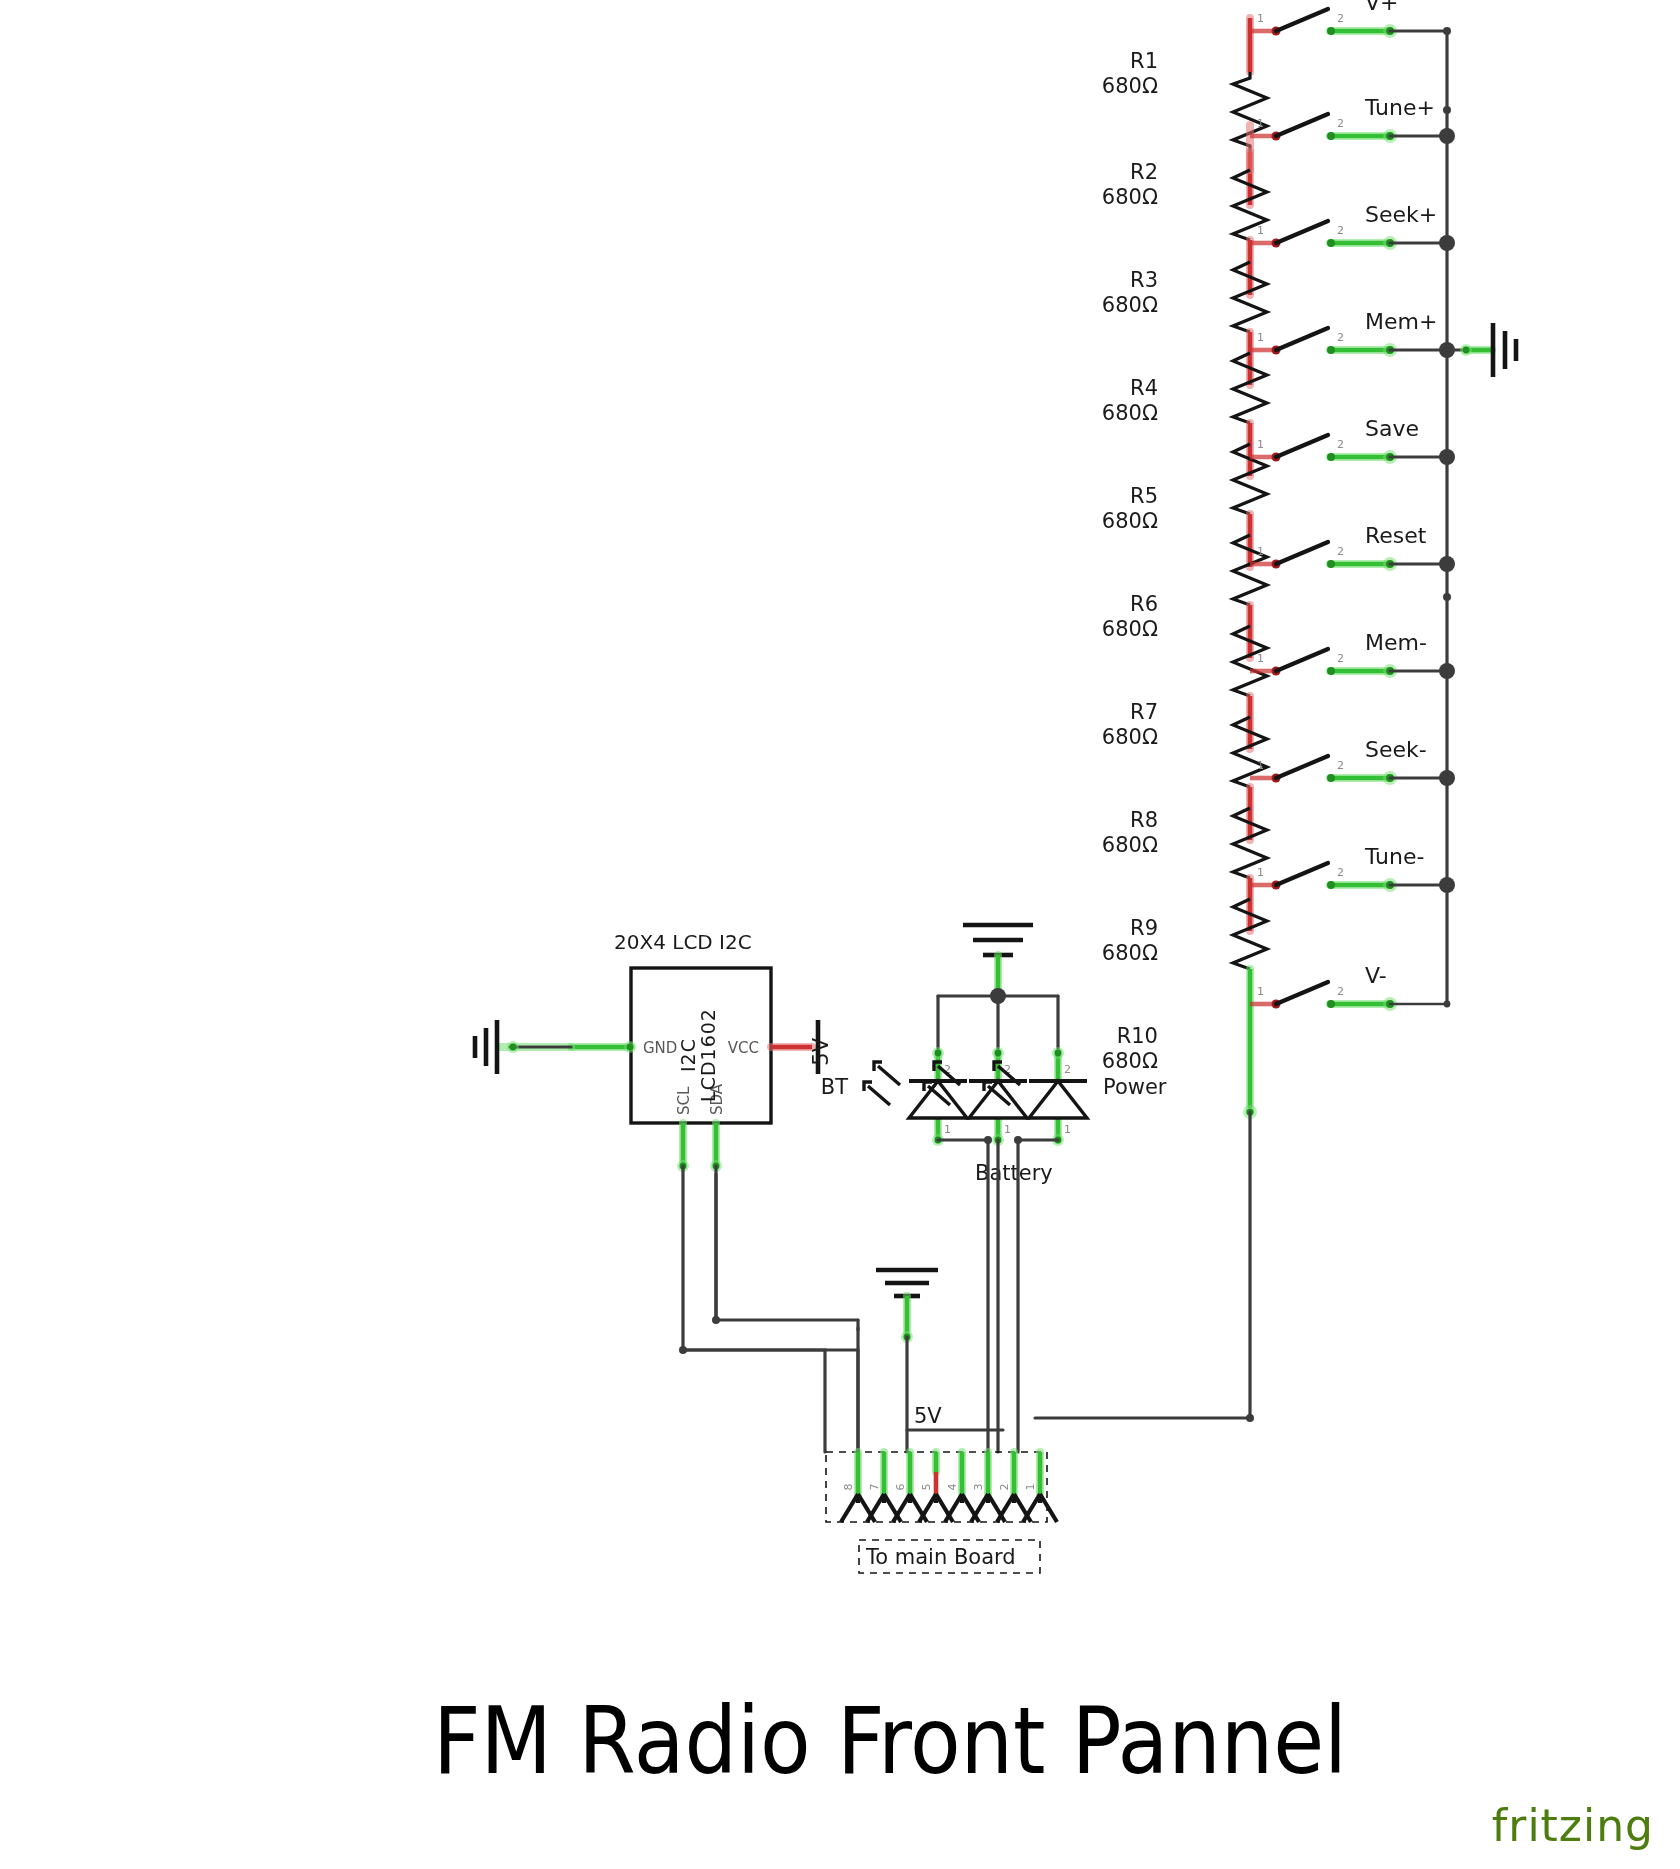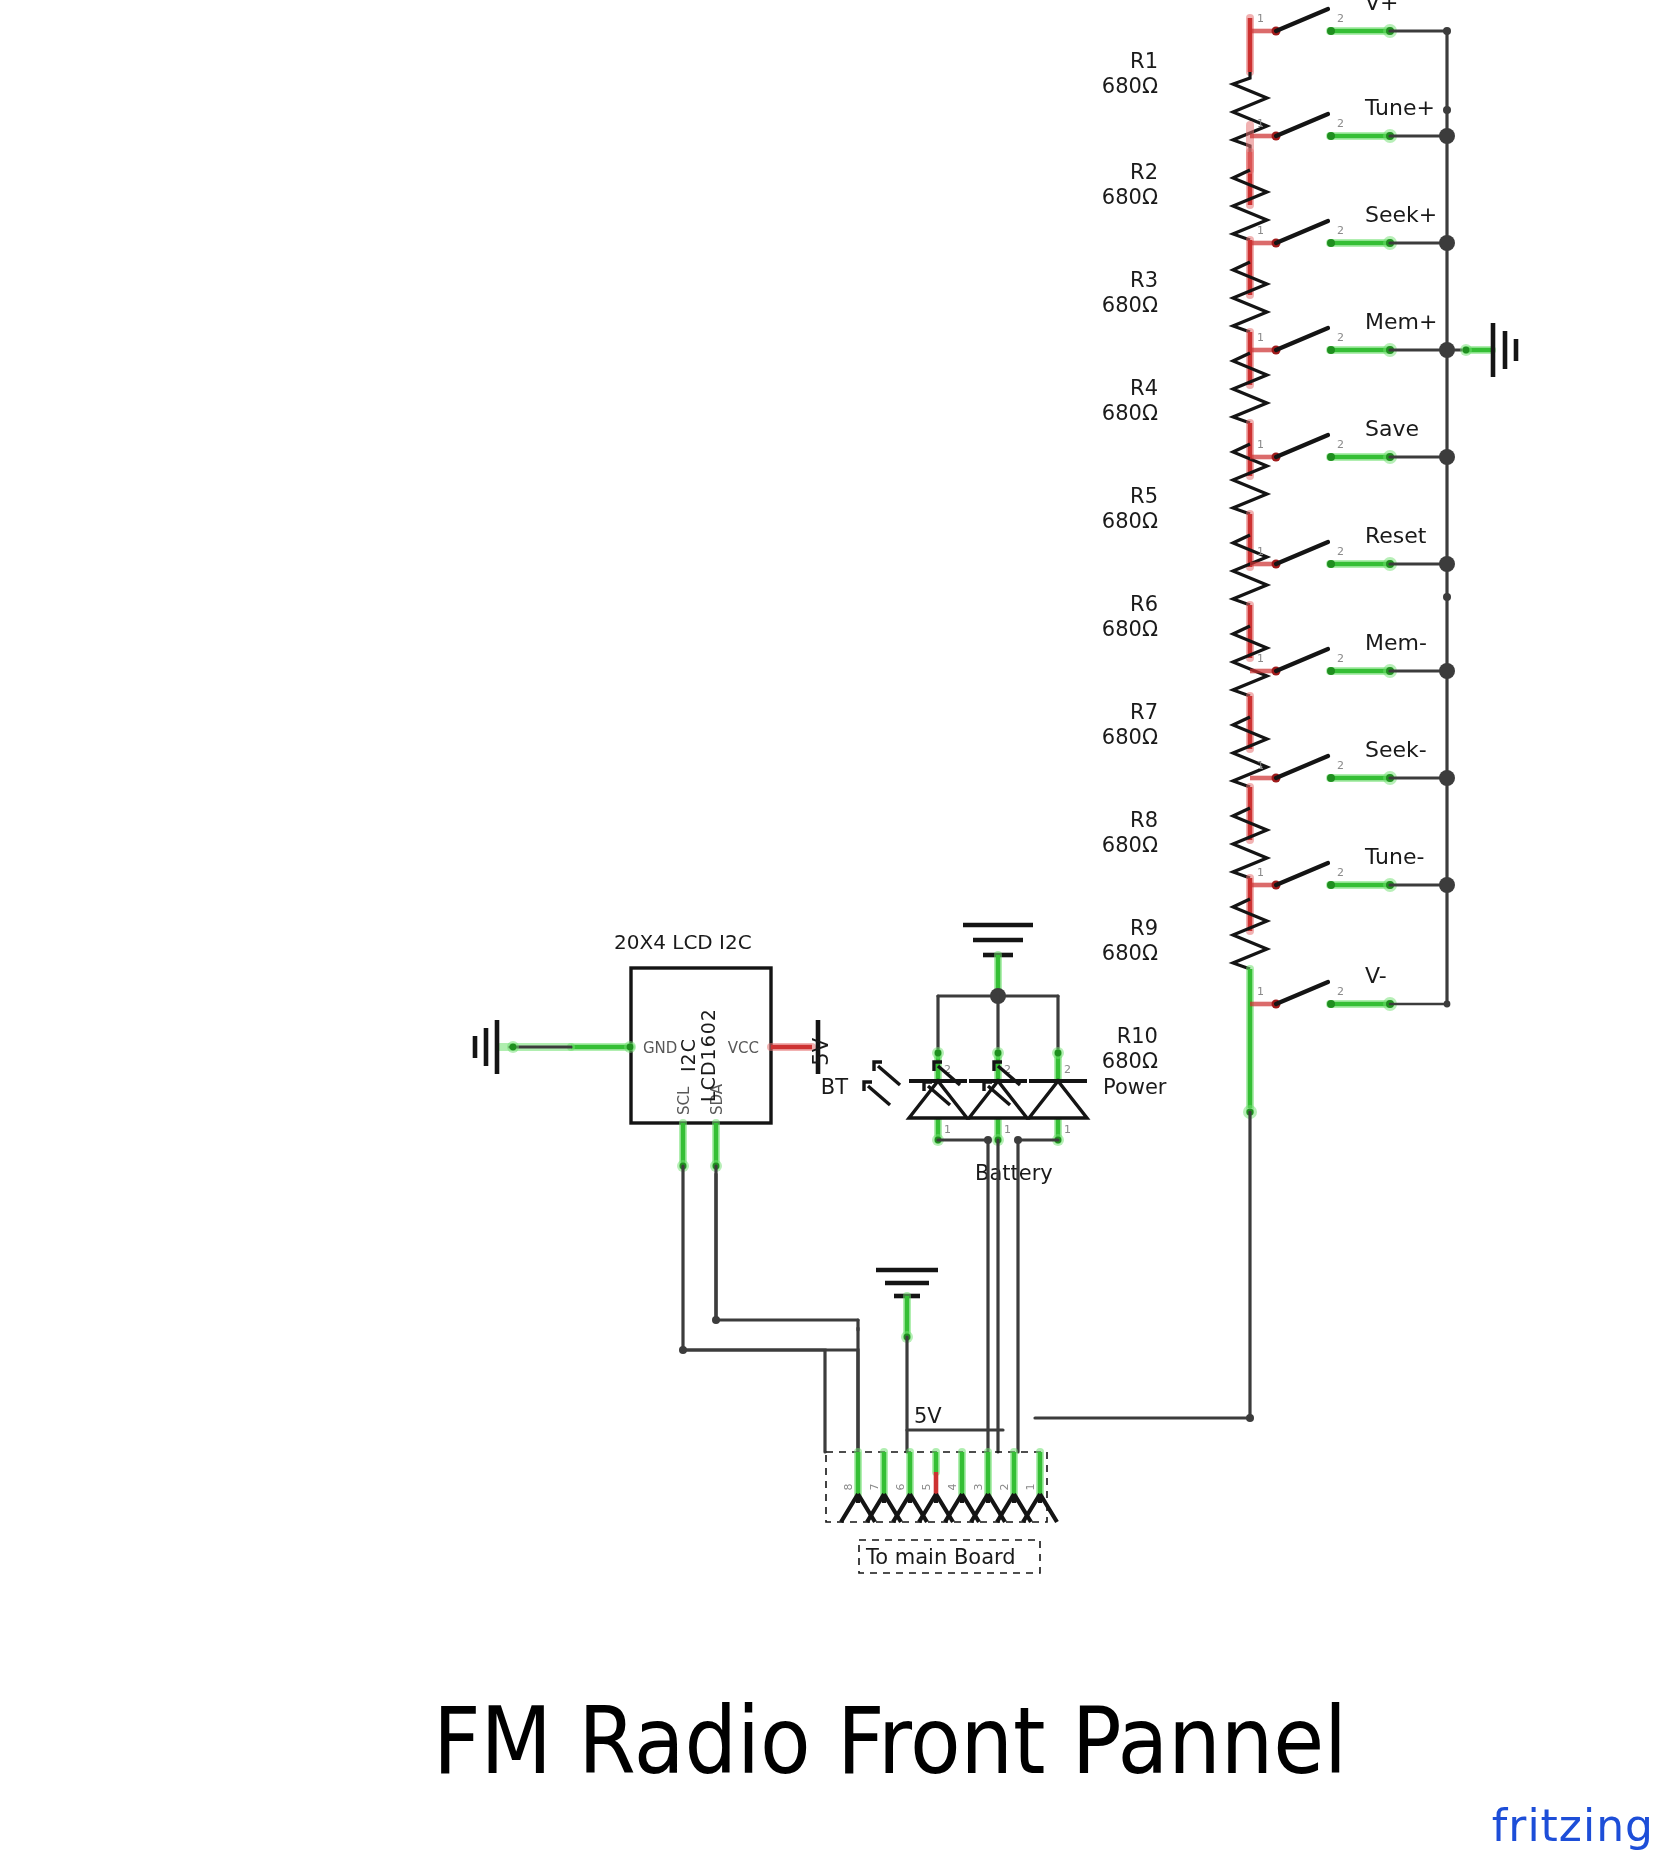--- a/index.html
+++ b/index.html
@@ -63,21 +63,21 @@
   .term-red { fill: #9e1b1b; }
   .term-grn { fill: #1f8f1f; }
   .halo-grn { fill: #6fe06f; opacity: .5; }
   .conn-fork{ stroke: #141414; stroke-width: 4.2; fill: none; stroke-linecap: butt;}
   .fritz {
     position: absolute;
     right: 26px;
     bottom: 18px;
     font-family: "DejaVu Sans", "Liberation Sans", sans-serif;
     font-size: 44px;
-    color: #1d4ed8;
+    color: #4d7c0f;
     letter-spacing: 1px;
   }
 </style>
 </head>
 <body>
 
 <div id="stage">
 
   <svg class="sheet" viewBox="0 0 1680 1869">
 

